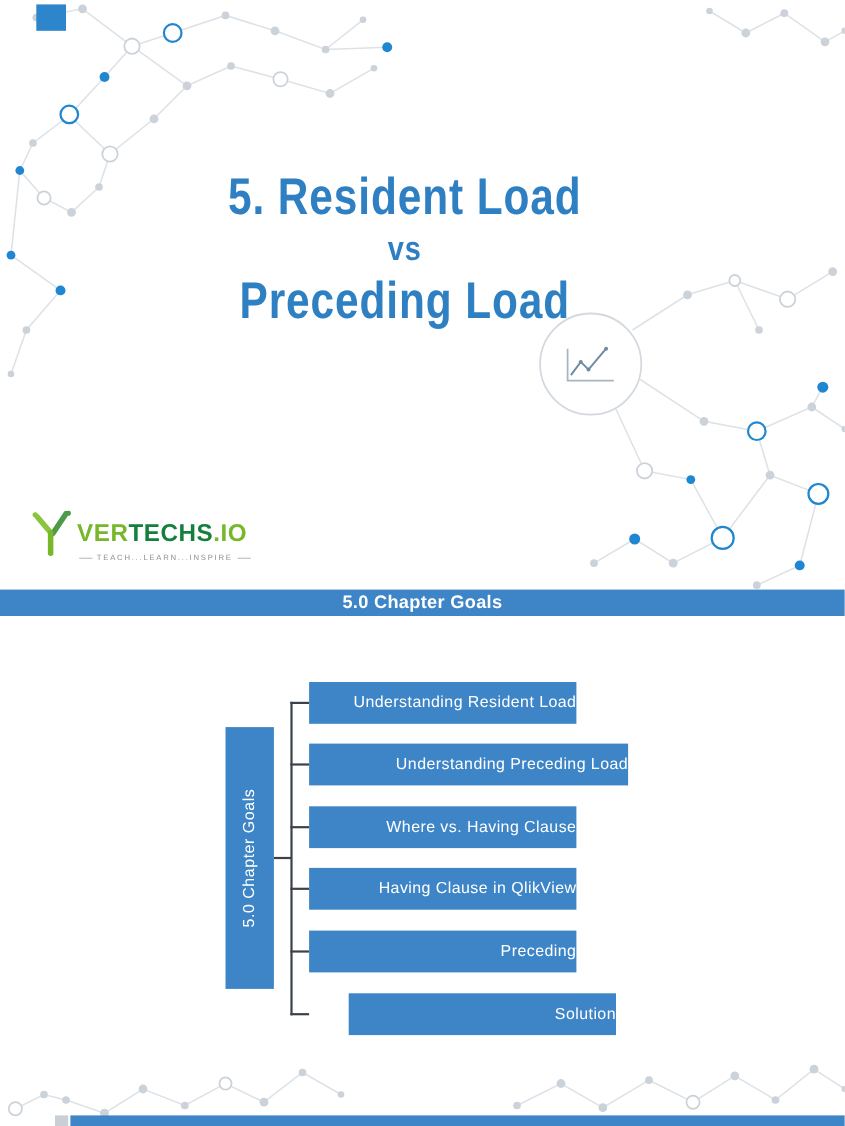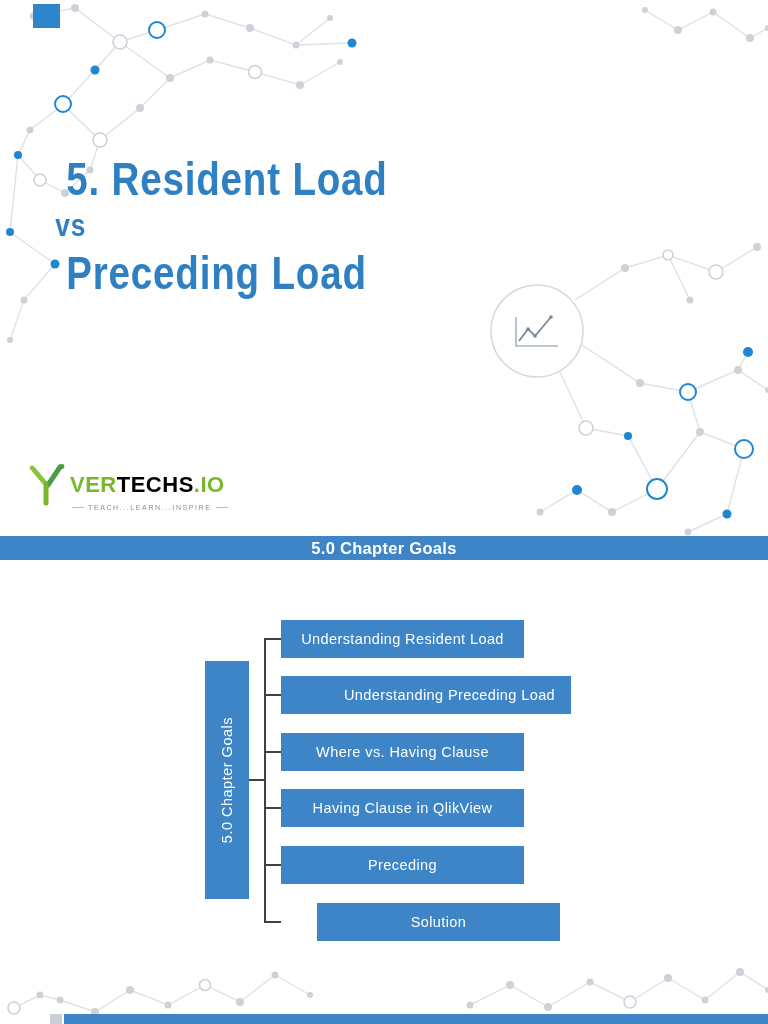--- a/index.html
+++ b/index.html
@@ -6,43 +6,43 @@
   body{background:#ffffff;font-family:"Liberation Sans",sans-serif;}
   .page{position:relative;width:768px;height:1024px;background:#ffffff;overflow:hidden;margin:0 auto;}
   .abs{position:absolute;}
   .deco{left:0;top:0;width:768px;height:1024px;z-index:0;pointer-events:none;}
   .content{z-index:2;}
 
   
   .tl-square{left:33px;top:4px;width:27px;height:24px;background:#2d86cc;}
 
   
-  .title-wrap{left:0;top:152px;width:736px;color:#2f80c3;}
+  .title-wrap{left:0;top:152px;width:736px;text-align:center;color:#2f80c3;}
   .title-line{font-weight:700;font-size:47px;letter-spacing:1px;transform:scaleX(0.82);transform-origin:50% 50%;line-height:1.14;white-space:nowrap;}
   .title-vs{font-weight:700;font-size:31px;letter-spacing:1px;transform:scaleX(0.85);transform-origin:50% 50%;line-height:1.3;}
 
   
   .logo{left:28px;top:464px;width:220px;height:52px;}
   .logo-row{display:flex;align-items:center;}
   .logo-mark{width:38px;height:42px;margin-right:4px;}
   .logo-text{font-weight:700;font-size:22px;letter-spacing:0.5px;white-space:nowrap;}
   .logo-green{color:#76b82a;text-align:right;}
-  .logo-dark{color:#000000;}
+  .logo-dark{color:#15803d;}
   .tagline-row{display:flex;align-items:center;margin-left:44px;margin-top:-2px;}
   .tagline-line{height:1px;width:12px;background:#b6bcc2;}
   .tagline{font-size:7px;letter-spacing:1.6px;color:#8a9096;margin:0 4px;white-space:nowrap;}
 
   
   .banner{left:0;top:536px;width:768px;height:24px;background:#3d85c6;display:flex;align-items:center;justify-content:center;}
   .banner-text{color:#ffffff;font-weight:700;font-size:16.5px;letter-spacing:0.3px;}
 
   
   .root-box{left:205px;top:661px;width:44px;height:238px;background:#3d85c6;display:flex;align-items:center;justify-content:center;}
   .root-label{writing-mode:vertical-rl;transform:rotate(180deg);color:#ffffff;font-size:14.5px;letter-spacing:0.5px;white-space:nowrap;}
-  .item-box{left:281px;width:243px;height:38px;background:#3d85c6;display:flex;align-items:center;justify-content:center;}
+  .item-box{left:281px;width:243px;height:38px;background:#3d85c6;display:flex;align-items:center;justify-content:flex-end;}
   .item-label{color:#ffffff;font-size:14.5px;letter-spacing:0.4px;white-space:nowrap;}
   .conn{background:#3c424a;}
   .conn-v{left:264px;top:638px;width:2px;height:285px;}
   .conn-h{height:2px;width:17px;left:264px;}
   .conn-root{left:249px;top:779px;height:2px;width:16px;}
 
   
   .bottom-bar{left:64px;top:1014px;width:704px;height:10px;background:#3d85c6;}
   .bottom-gray{left:50px;top:1014px;width:12px;height:10px;background:#c9cfd5;}
 </style>

